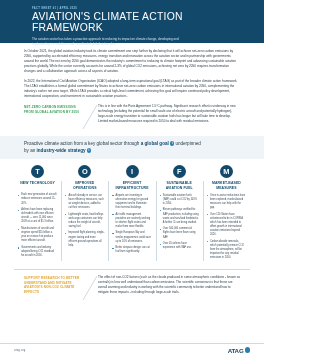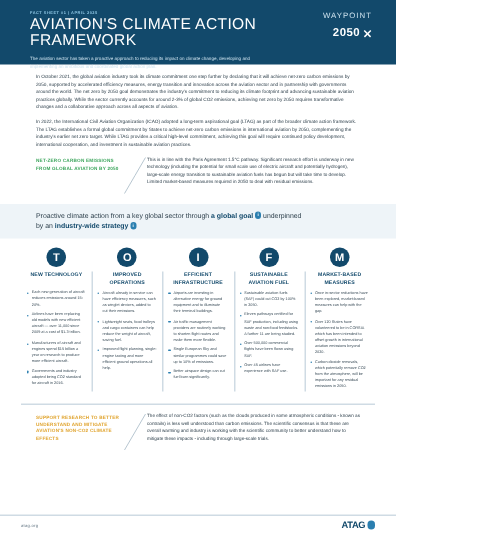--- a/index.html
+++ b/index.html
@@ -8,21 +8,21 @@
     background: #ffffff;
     font-family: "Liberation Sans", sans-serif;
     overflow: hidden;
   }
   .page { position: relative; width: 264px; height: 356px; background:#fff; }
 
   
   .header {
     background: #12496b;
     color: #fff;
-    padding: 7px 24px 8px 20px;
+    padding: 7px 24px 8px 32px;
     position: relative;
     height: 43px;
   }
   .eyebrow {
     font-size: 2.6px;
     letter-spacing: .35px;
     color: #8fc8e6;
     font-weight: bold;
     text-transform: uppercase;
     margin-bottom: 2px;
@@ -208,24 +208,20 @@
 </style>
 </head>
 <body>
 
 <div class="page">
 
   <div class="header">
     <div class="eyebrow">FACT SHEET #1 | APRIL 2025</div>
     <div class="doc-title">AVIATION'S CLIMATE ACTION FRAMEWORK</div>
     <div class="doc-sub">The aviation sector has taken a proactive approach to reducing its impact on climate change, developing and implementing an ambitious and coordinated global action plan.</div>
-    <div class="wp-logo">
-      <span class="wp1">WAYPOINT</span>
-      <span class="wp2">2050</span><span class="wpx"></span>
-    </div>
   </div>
 
   <div class="body-wrap">
     <p class="para">In October 2021, the global aviation industry took its climate commitment one step further by declaring that it will achieve net-zero carbon emissions by 2050, supported by accelerated efficiency measures, energy transition and innovation across the aviation sector and in partnership with governments around the world. The net zero by 2050 goal demonstrates the industry's commitment to reducing its climate footprint and advancing sustainable aviation practices globally. While the sector currently accounts for around 2-3% of global CO2 emissions, achieving net zero by 2050 requires transformative changes and a collaborative approach across all aspects of aviation.</p>
     <p class="para">In 2022, the International Civil Aviation Organization (ICAO) adopted a long-term aspirational goal (LTAG) as part of the broader climate action framework. The LTAG establishes a formal global commitment by States to achieve net-zero carbon emissions in international aviation by 2050, complementing the industry's earlier net zero target. While LTAG provides a critical high-level commitment, achieving this goal will require continued policy development, international cooperation, and investment in sustainable aviation practices.</p>
 
     <div class="callout green">
       <div class="tag">NET-ZERO CARBON EMISSIONS FROM GLOBAL AVIATION BY 2050</div>
       <div class="brace">
         <svg width="16" height="26" viewBox="0 0 16 26" aria-hidden="true">

